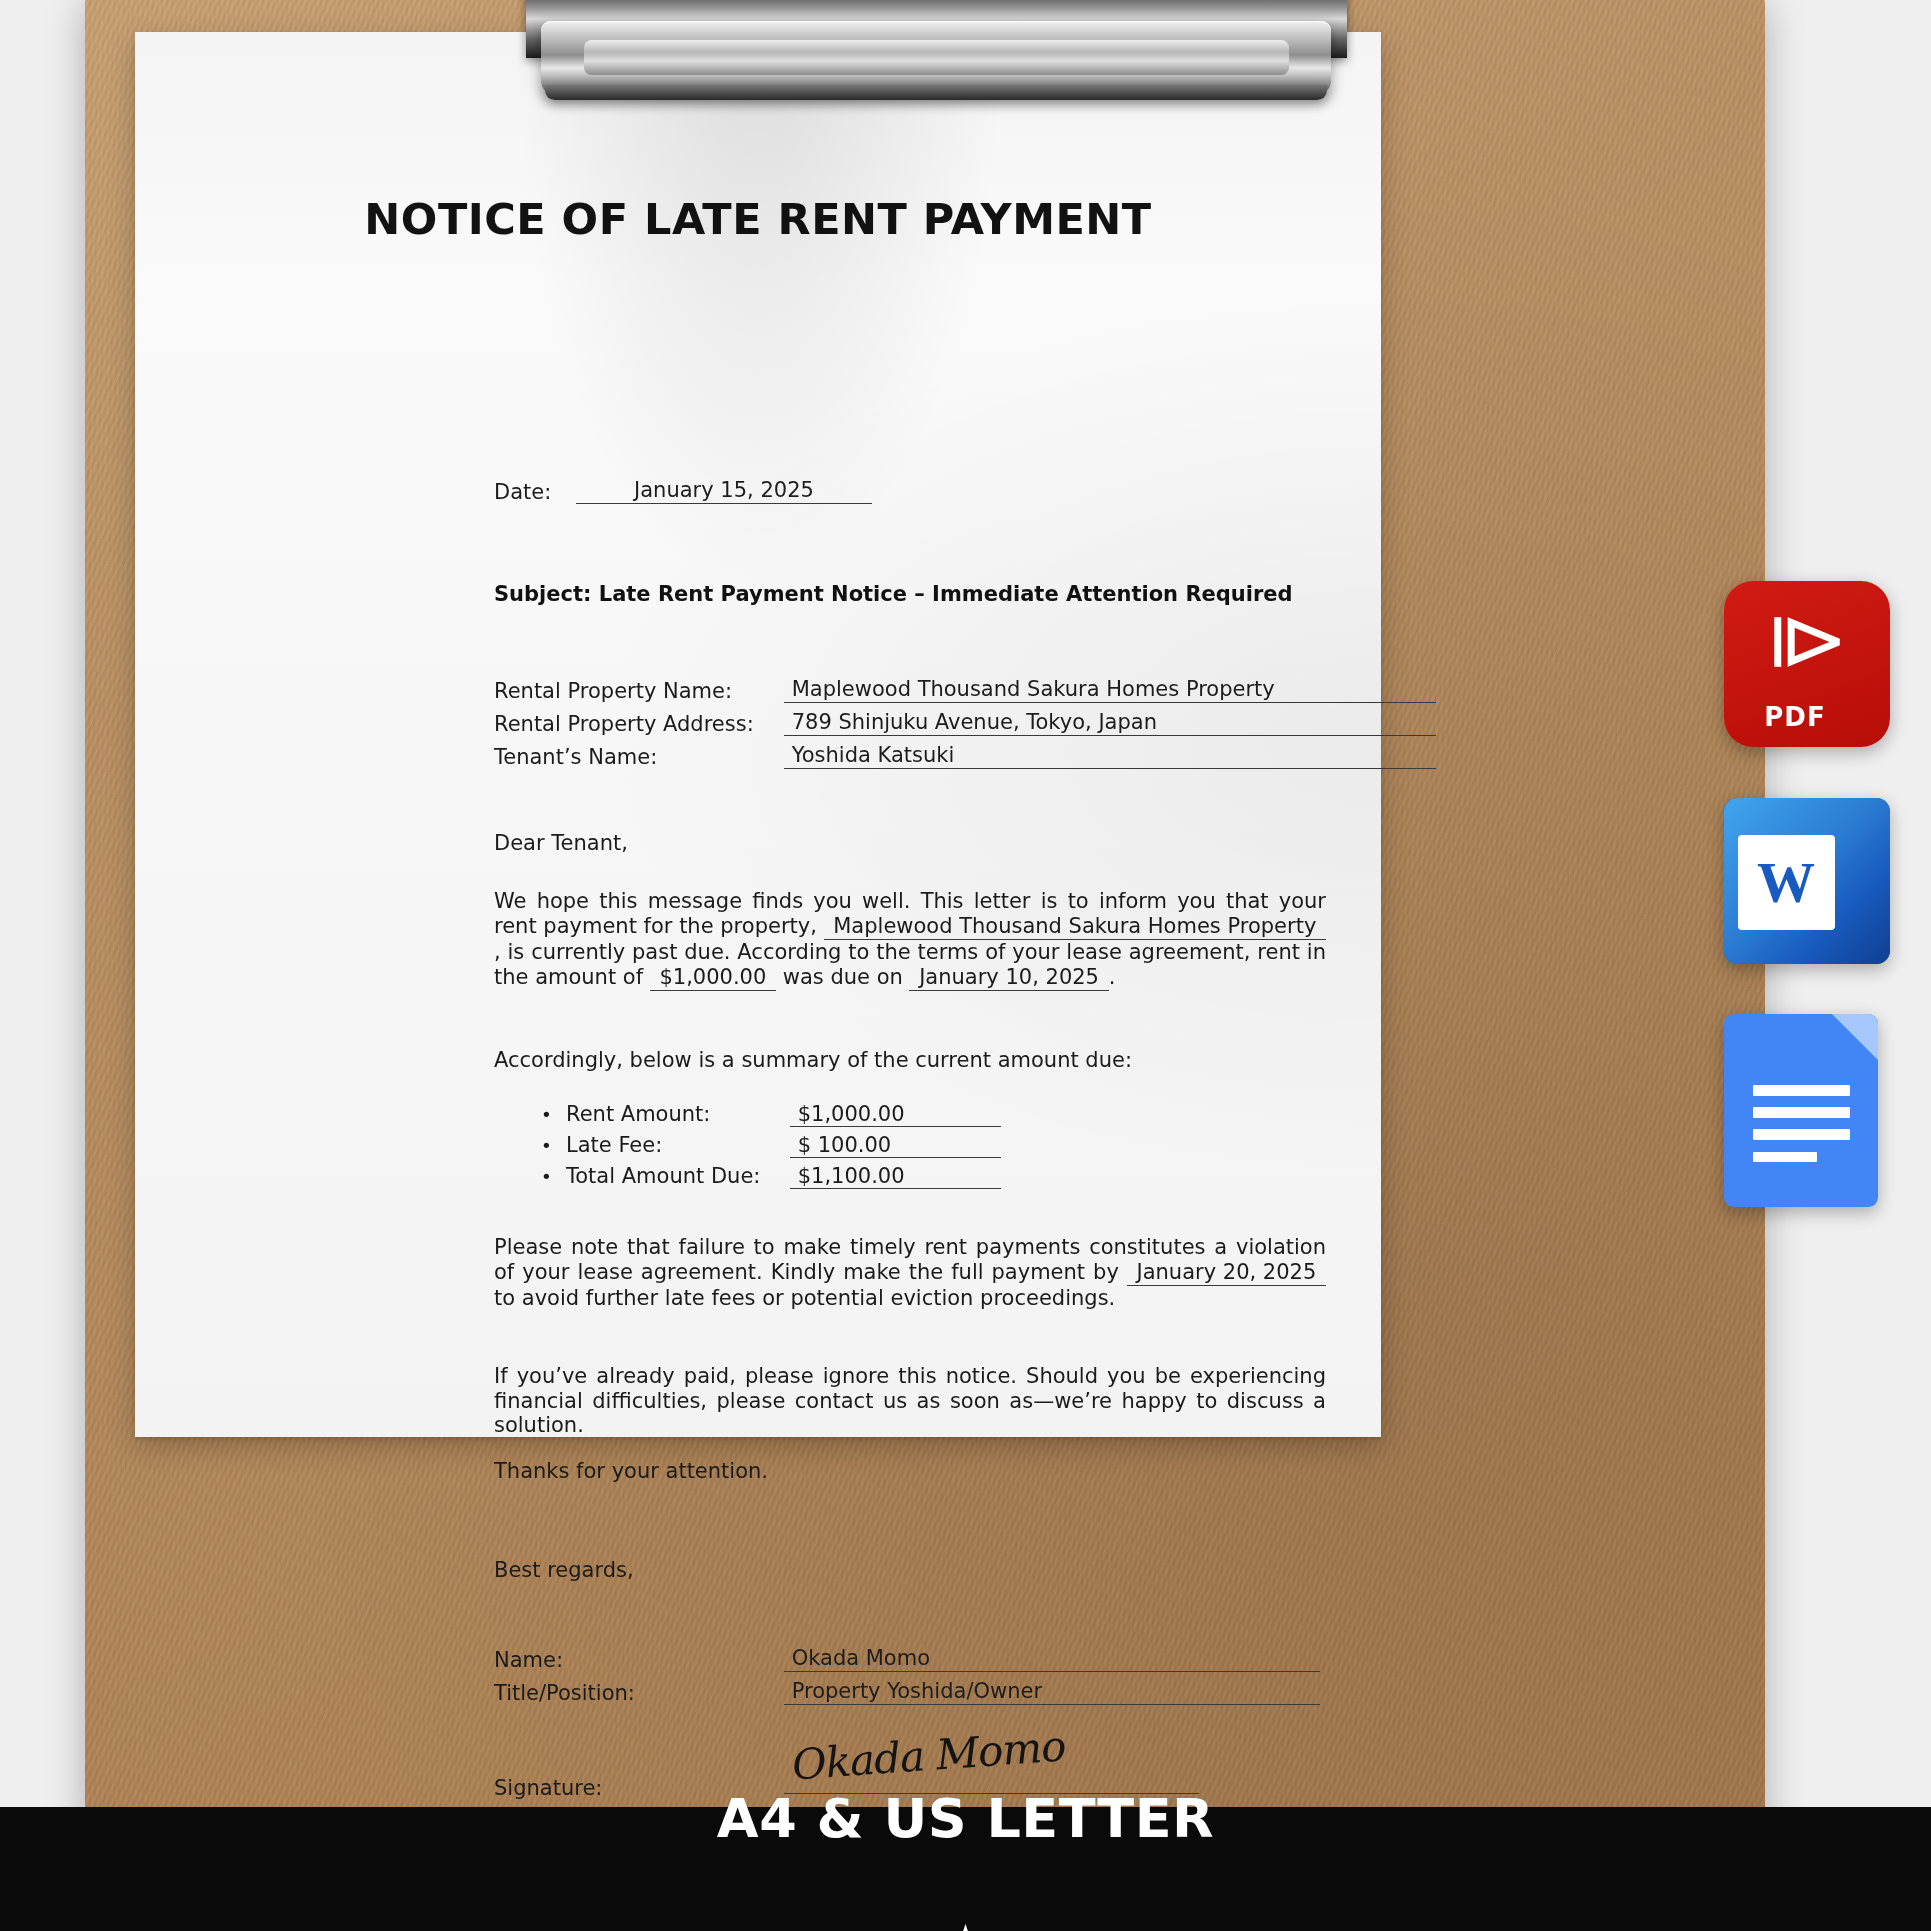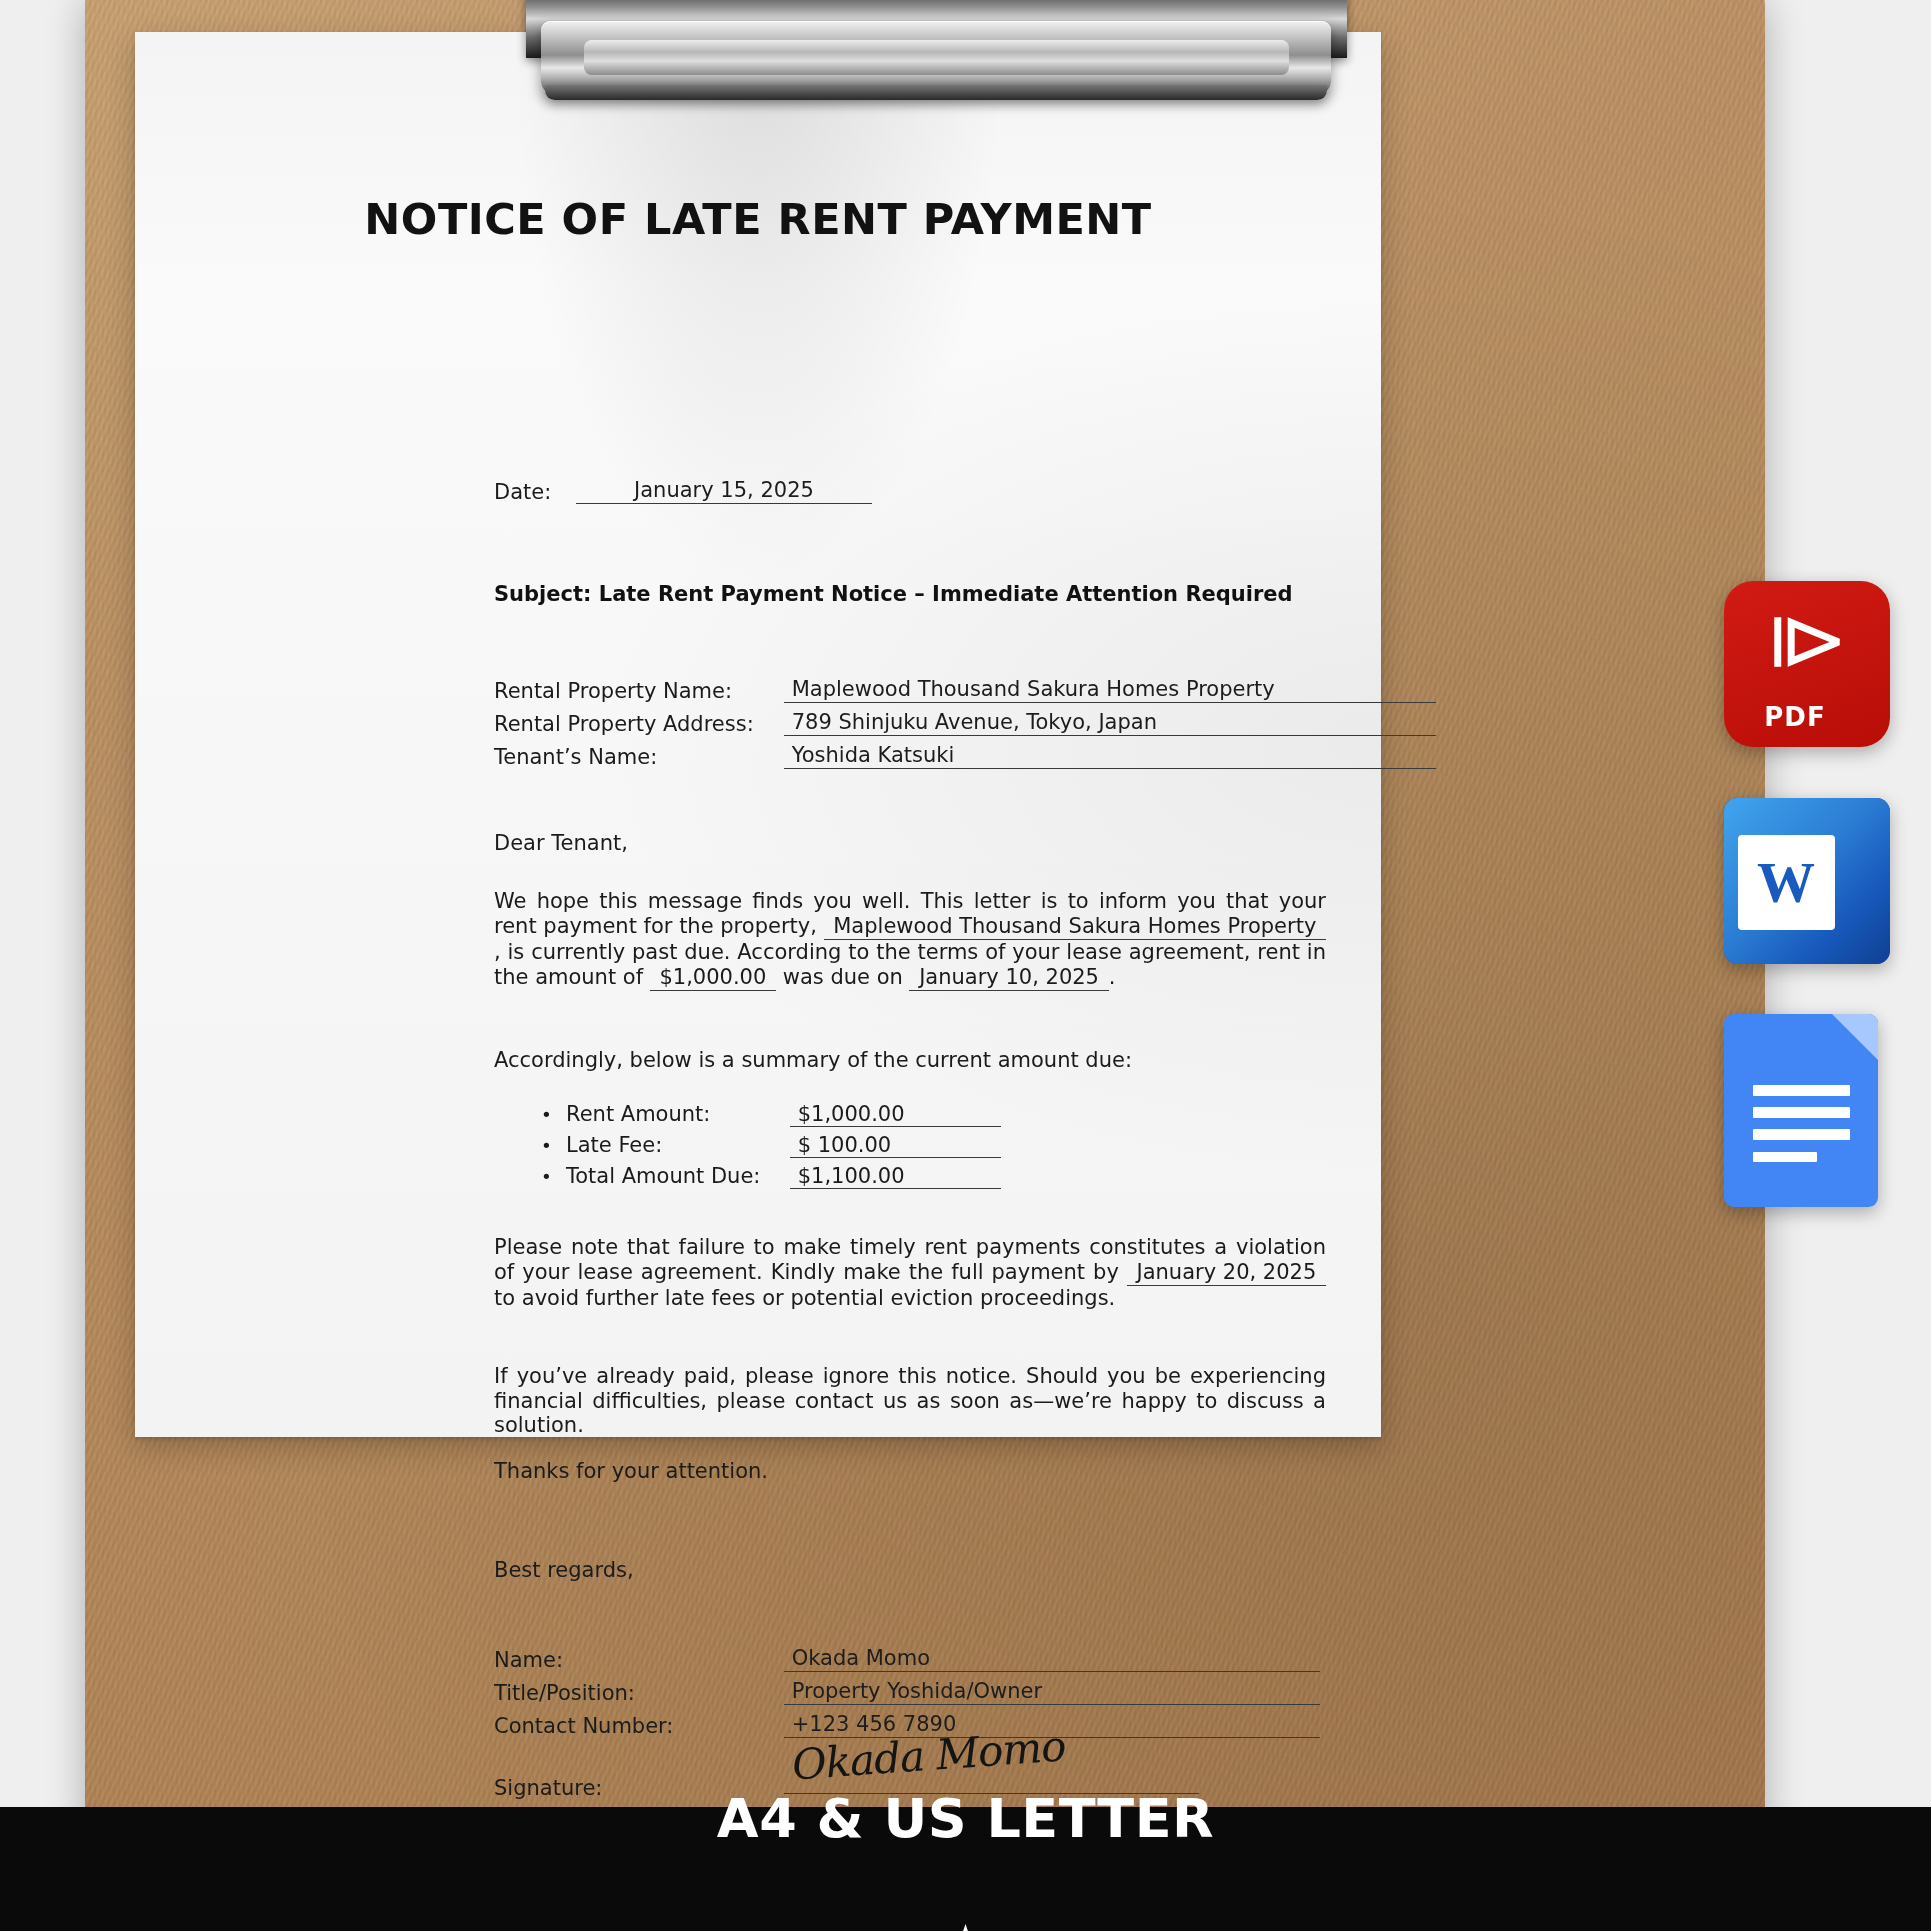--- a/index.html
+++ b/index.html
@@ -380,24 +380,20 @@
       <div class="para" style="left:359px; top:1526px; width:832px;">Best regards,</div>
 
       <div class="row" style="left:359px; top:1614px;">
         <span class="lbl" style="width:290px;">Name:</span>
         <span class="fill fill-left" style="width:521px;">Okada Momo</span>
       </div>
       <div class="row" style="left:359px; top:1647px;">
         <span class="lbl" style="width:290px;">Title/Position:</span>
         <span class="fill fill-left" style="width:521px;">Property Yoshida/Owner</span>
       </div>
-      <div class="row" style="left:359px; top:1680px;">
-        <span class="lbl" style="width:290px;">Contact Number:</span>
-        <span class="fill fill-left" style="width:521px;">+123 456 7890</span>
-      </div>
 
       <div class="row" style="left:359px; top:1744px;">
         <span class="lbl" style="width:290px;">Signature:</span>
       </div>
       <div class="signature" style="left:657px; top:1699px;">Okada Momo</div>
       <div class="sig-line" style="left:649px; top:1761px; width:415px;"></div>
 
     </div>
     <div class="paper-shade"></div>
   </div>

